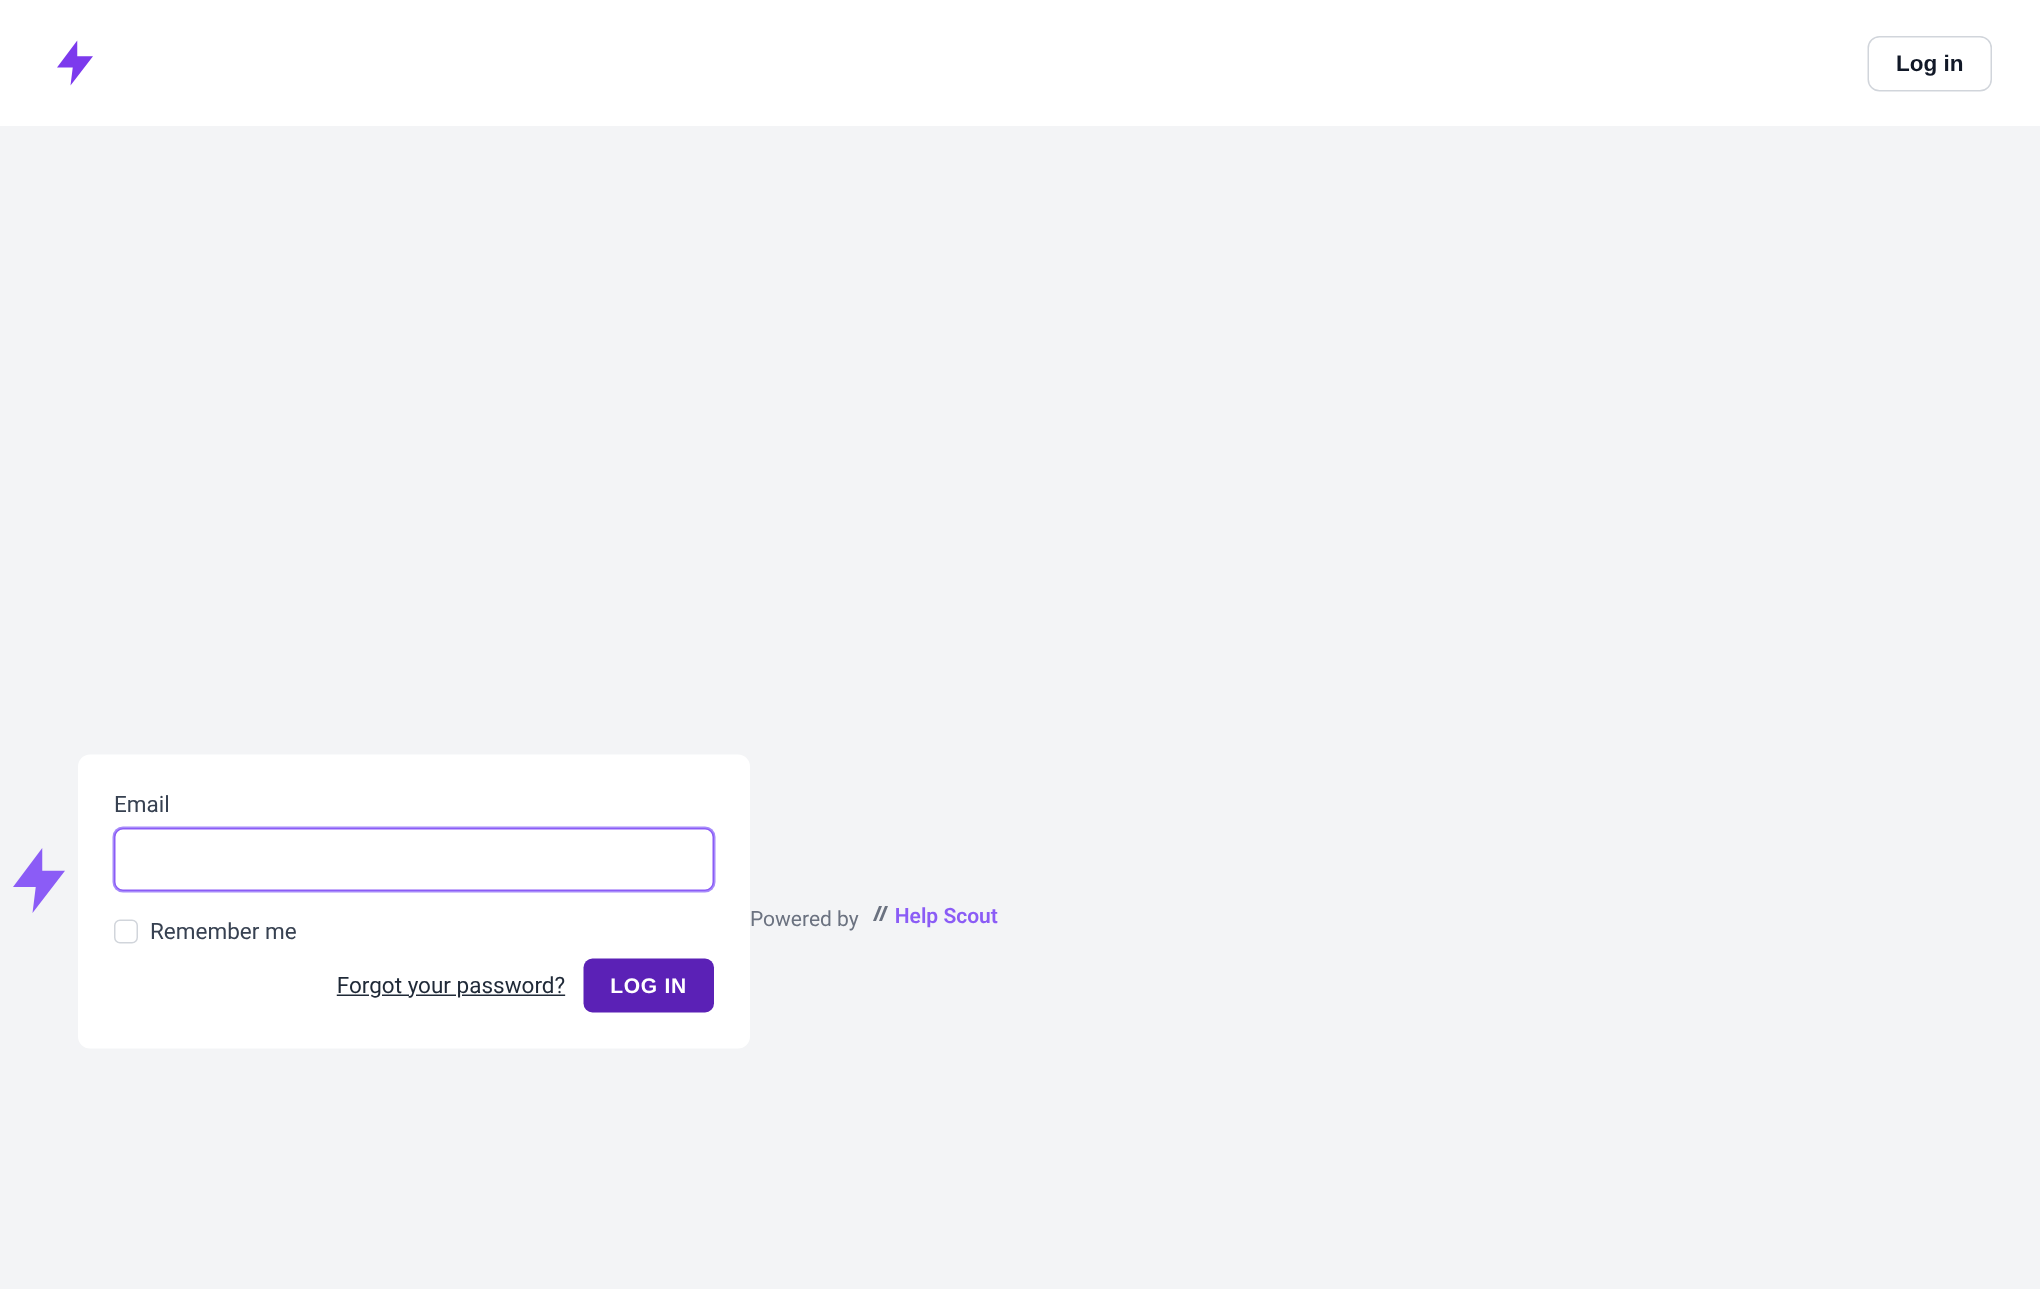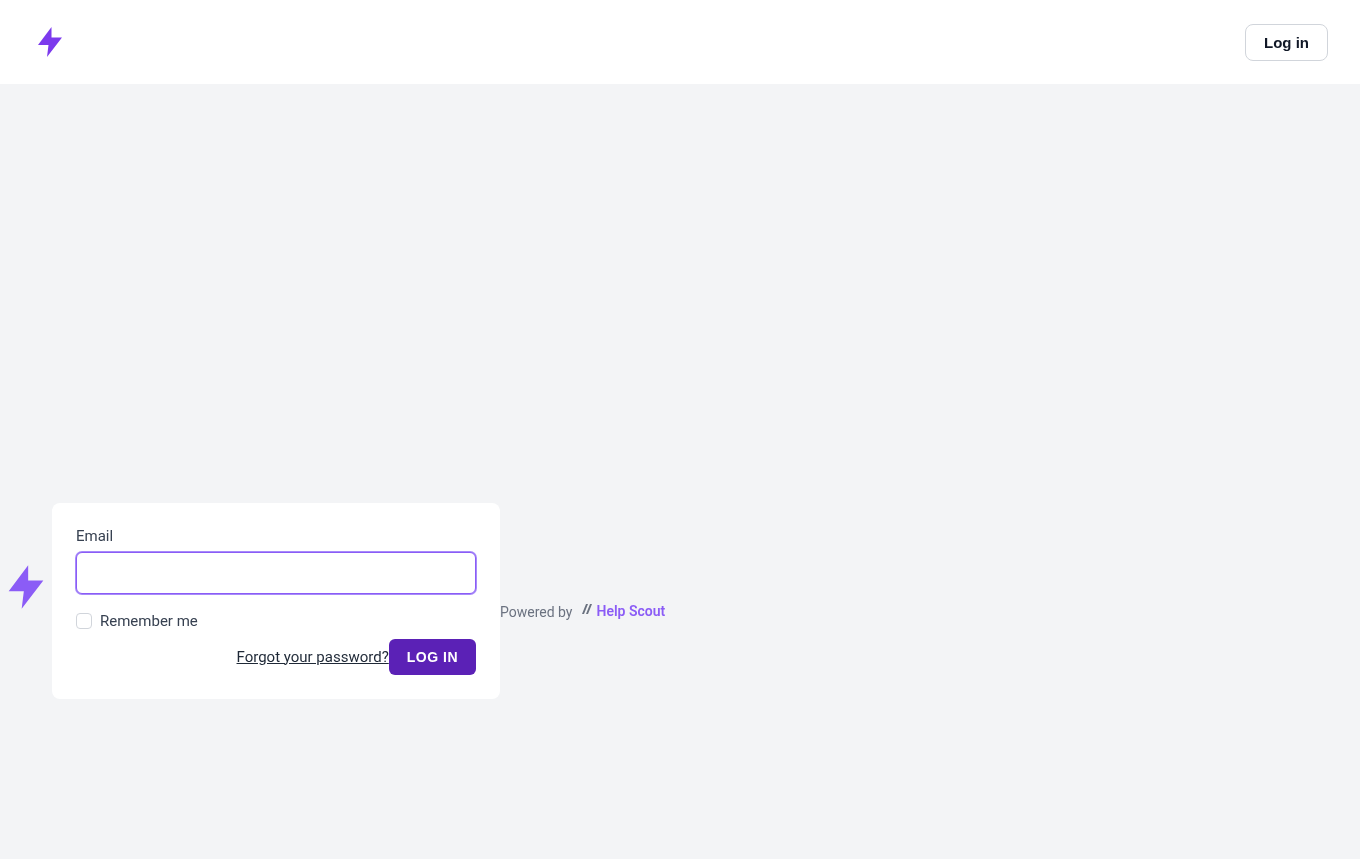--- a/index.html
+++ b/index.html
@@ -121,21 +121,21 @@
     .remember-label {
       font-size: 15px;
       color: #374151;
       cursor: pointer;
     }
     
     .actions-row {
       display: flex;
       align-items: center;
       justify-content: flex-end;
-      gap: 0;
+      gap: 12px;
     }
     
     .forgot-link {
       font-size: 15px;
       color: #1f2937;
       text-decoration: underline;
       cursor: pointer;
     }
     
     .submit-btn {

